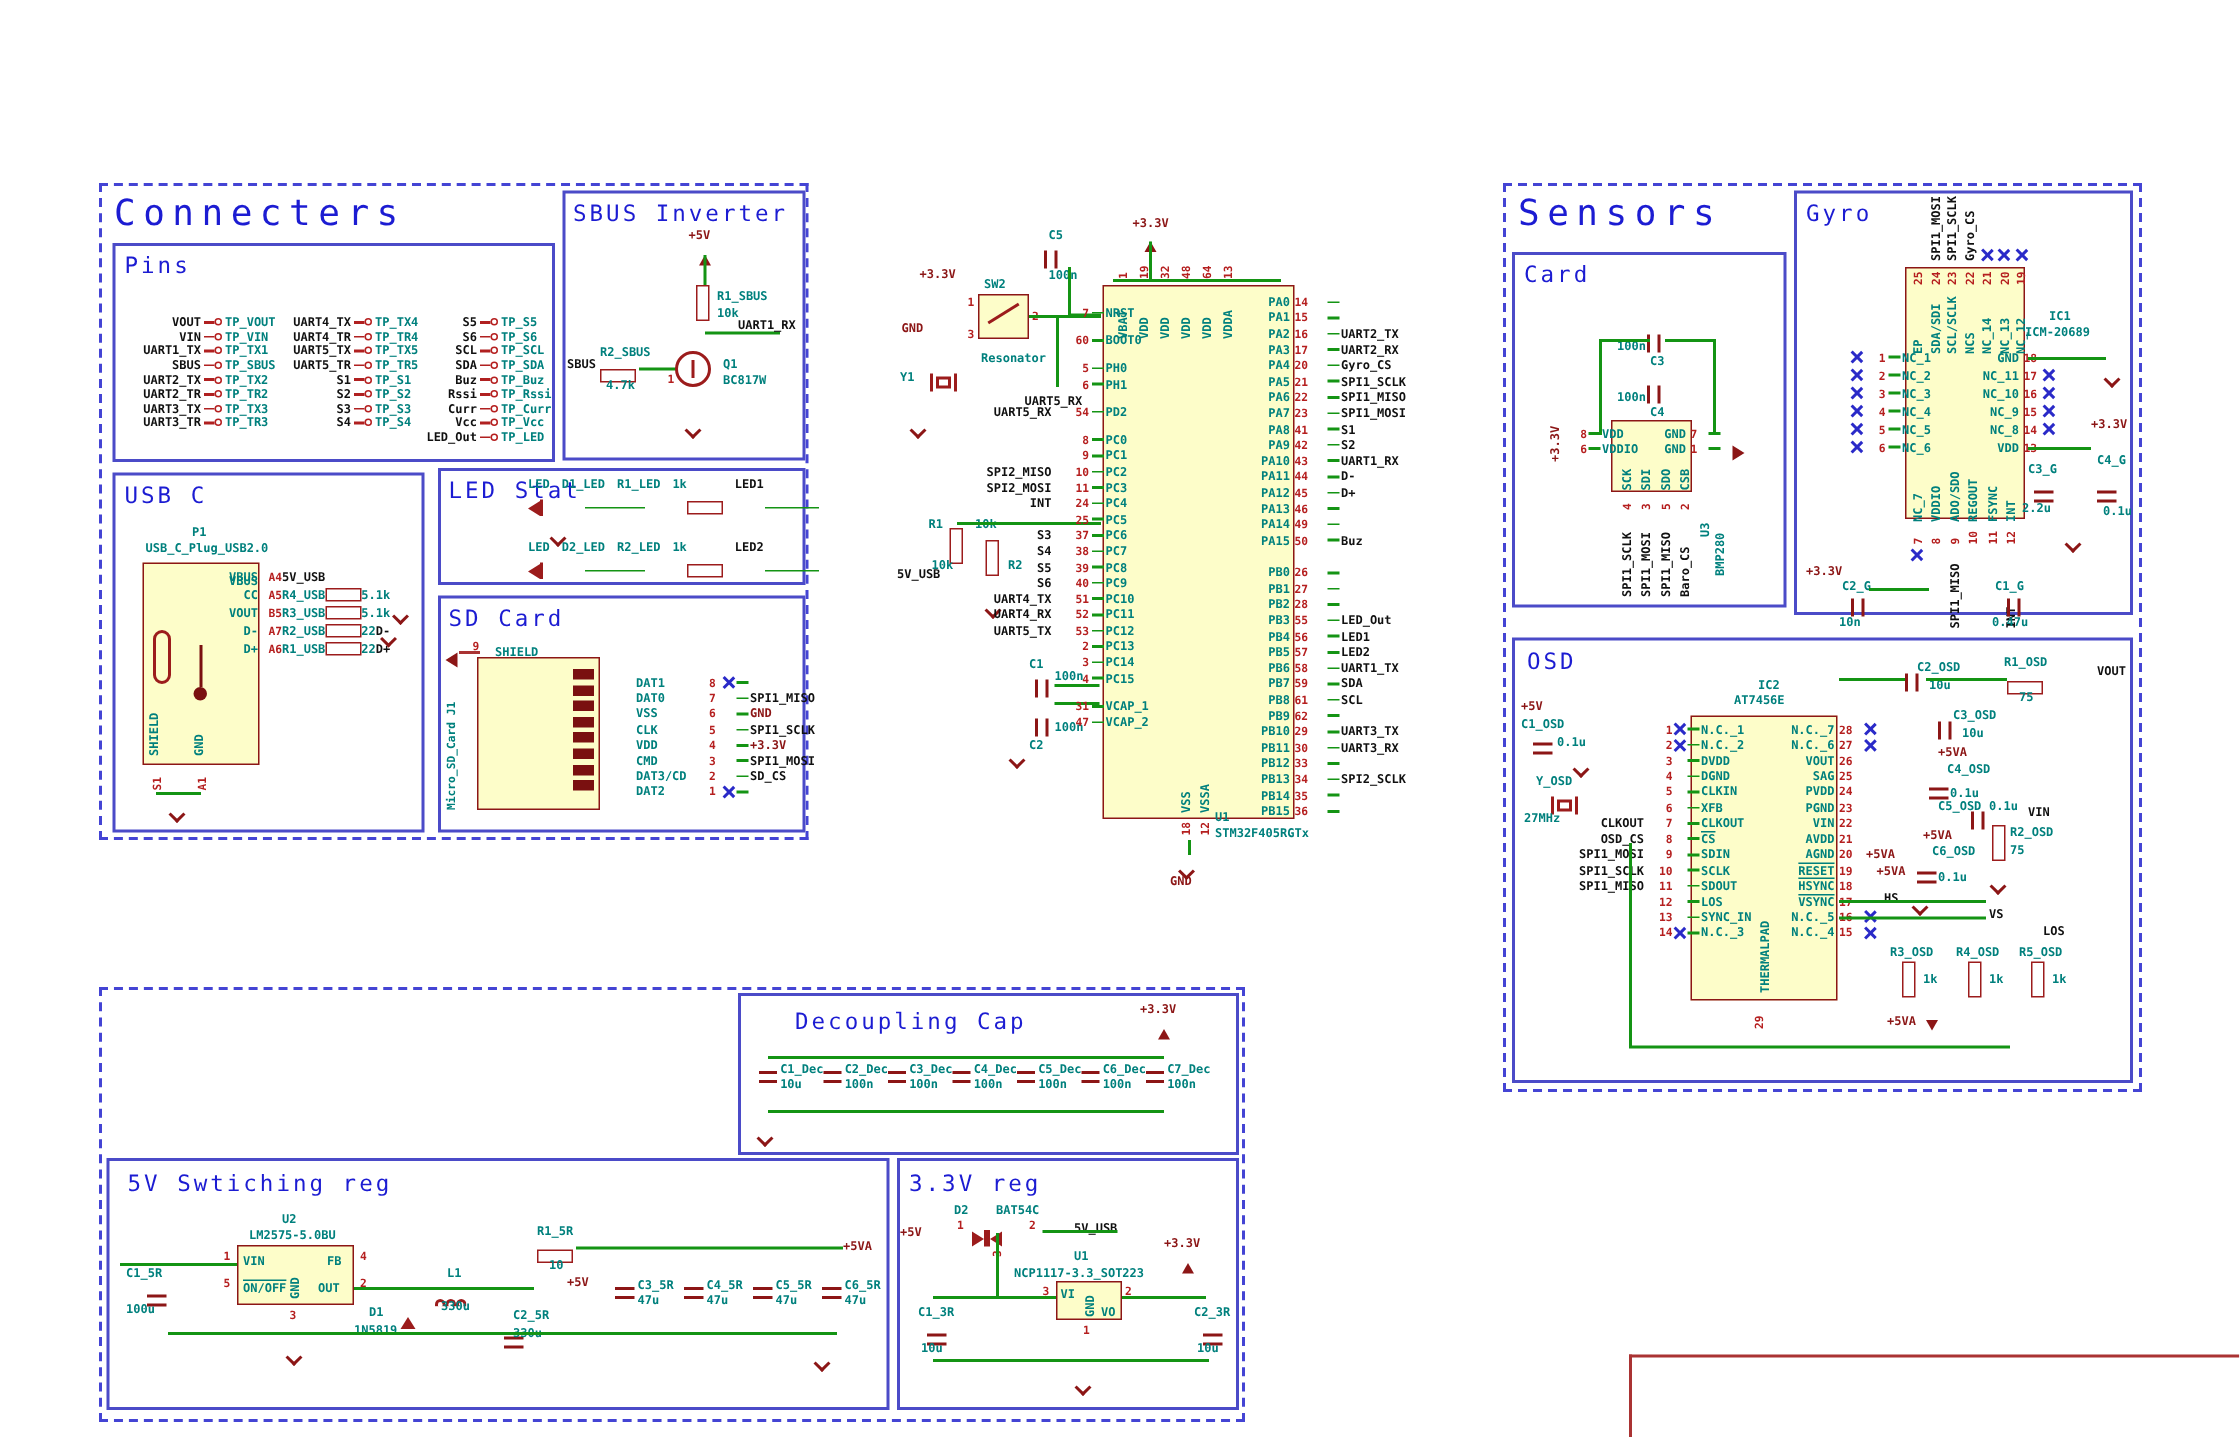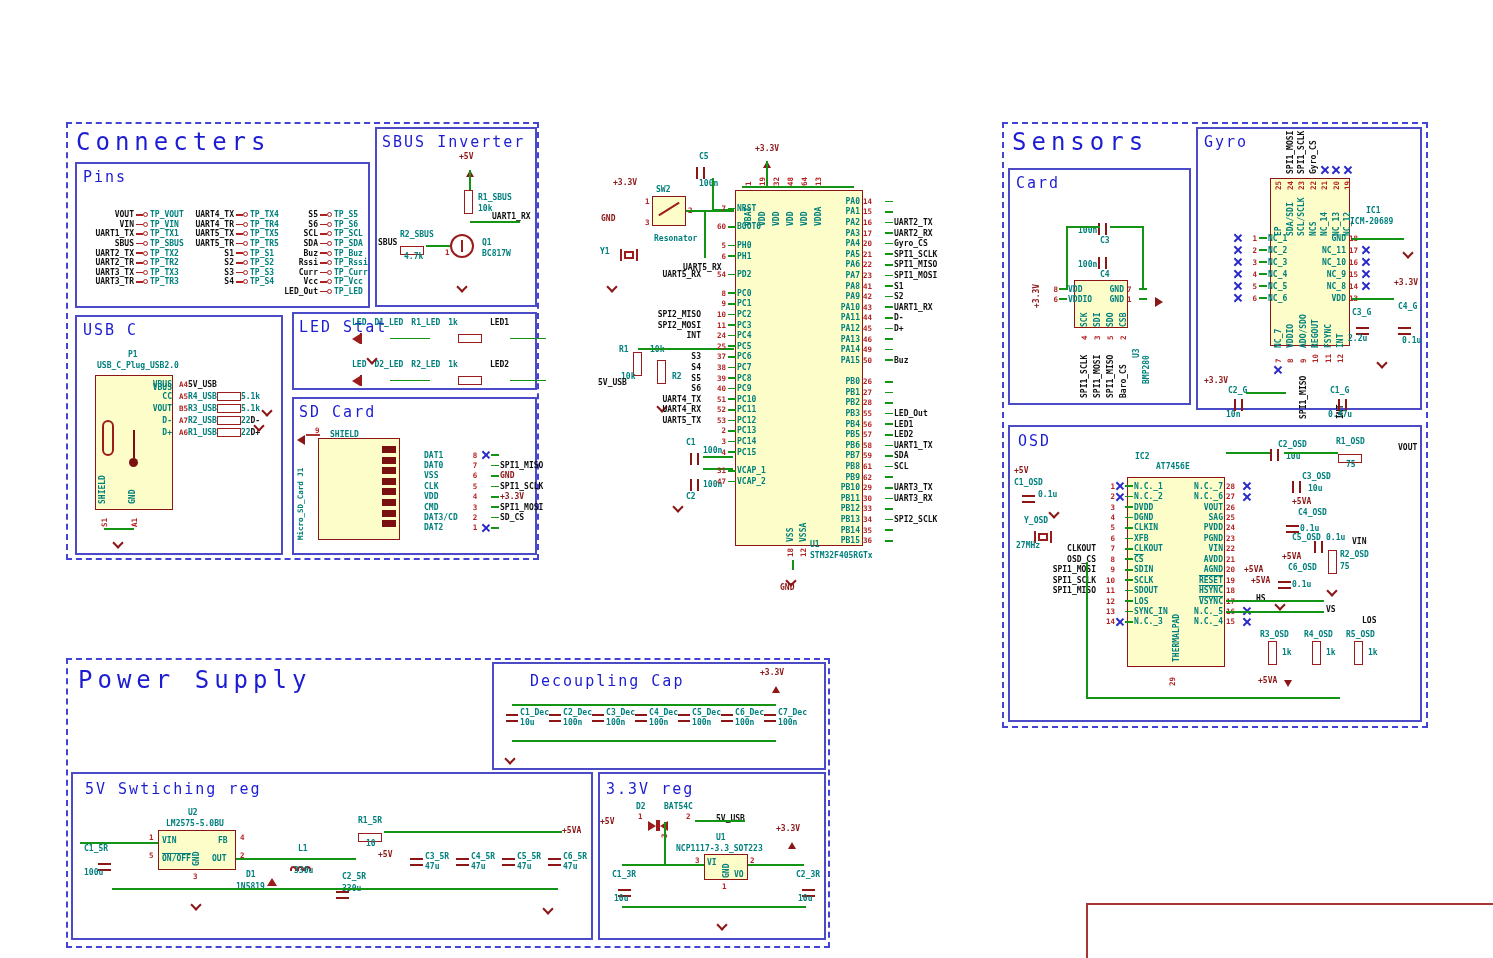--- a/index.html
+++ b/index.html
@@ -1167,21 +1167,21 @@
   <div class="a" style="left:1234px;top:396px"><span class="cap-h"></span></div>
   <div class="a val" style="left:1226px;top:410px">10n</div>
   <div class="a val" style="left:1330px;top:386px">C1_G</div>
   <div class="a" style="left:1338px;top:396px"><span class="cap-h"></span></div>
   <div class="a val" style="left:1328px;top:410px">0.47u</div>
   <div class="a" style="left:1306px;top:424px"><span class="gt"></span></div>
   <div class="wire" style="left:1246px;top:392px;width:40px;height:1.6px"></div>
 
   <div class="a box" style="left:1008px;top:425px;width:414px;height:297px"></div>
   <div class="a btitle" style="left:1018px;top:432px">OSD</div>
-  <div class="a val" style="left:1135px;top:452px">IC2</div>
+  <div class="a val" style="left:1172px;top:452px">IC2</div>
   <div class="a val" style="left:1156px;top:462px">AT7456E</div>
   <div class="ic" style="left:1127px;top:477px;width:98px;height:190px"></div>
   <div class="a" style="left:1028px;top:481px">
 
   <div class="olrow nc">
         <span class="net"></span>
         <span class="num">1</span>
         <span class="ncx"></span>
         <span class="stub"></span>
         <span class="pn">N.C._1</span>
@@ -1422,21 +1422,20 @@
   <div class="a val" style="left:1304px;top:630px">R4_OSD</div>
   <div class="a" style="left:1312px;top:641px"><span class="res-v"></span></div>
   <div class="a val" style="left:1326px;top:648px">1k</div>
   <div class="a val" style="left:1346px;top:630px">R5_OSD</div>
   <div class="a" style="left:1354px;top:641px"><span class="res-v"></span></div>
   <div class="a val" style="left:1368px;top:648px">1k</div>
   <div class="a pwr" style="left:1258px;top:676px">+5VA</div>
   <div class="a" style="left:1284px;top:676px"><span class="pad"></span></div>
 
   <div class="a sheet" style="left:66px;top:658px;width:764px;height:290px"></div>
-  <div class="a stitle" style="left:78px;top:666px">Power Supply</div>
 
   <div class="a box" style="left:492px;top:662px;width:334px;height:108px"></div>
   <div class="a btitle" style="left:530px;top:672px">Decoupling Cap</div>
   <div class="a pwr" style="left:760px;top:668px">+3.3V</div>
   <div class="a" style="left:772px;top:678px"><span class="pa"></span></div>
   <div class="wire" style="left:512px;top:704px;width:264px;height:1.6px"></div>
   <div class="wire" style="left:512px;top:740px;width:264px;height:1.6px"></div>
   <div class="a" style="left:506px;top:708px;display:flex">
 
   <div class="dcell">

